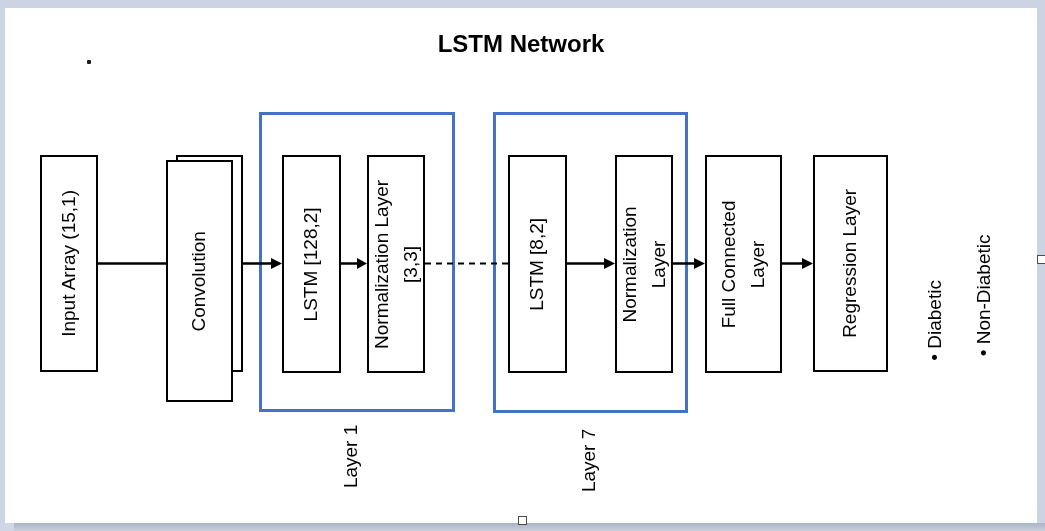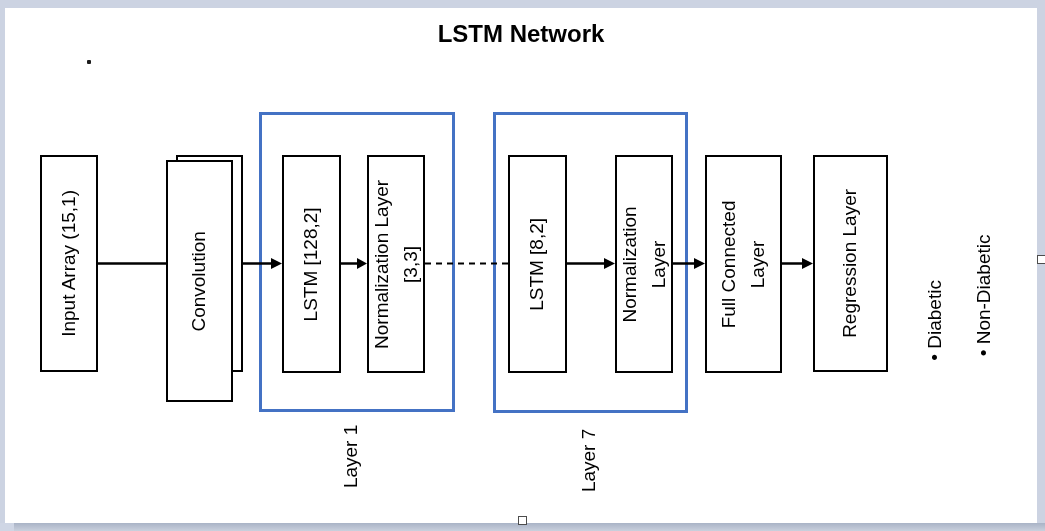--- a/index.html
+++ b/index.html
@@ -26,21 +26,21 @@
     background: linear-gradient(to bottom, #a9b3c6, #c9d0dd);
   }
   .bottom-corner {
     position: absolute;
     left: 0; top: 523px; width: 14px; height: 8px;
     background: #cfd6e5;
   }
 
   .title {
     position: absolute;
-    left: 5px; top: 20px; width: 1032px;
+    left: 5px; top: 30px; width: 1032px;
     text-align: center;
     font-size: 24px;
     font-weight: bold;
     letter-spacing: 0px;
   }
 
   .node {
     position: absolute;
     background: #fff;
     border: 2px solid #000;

